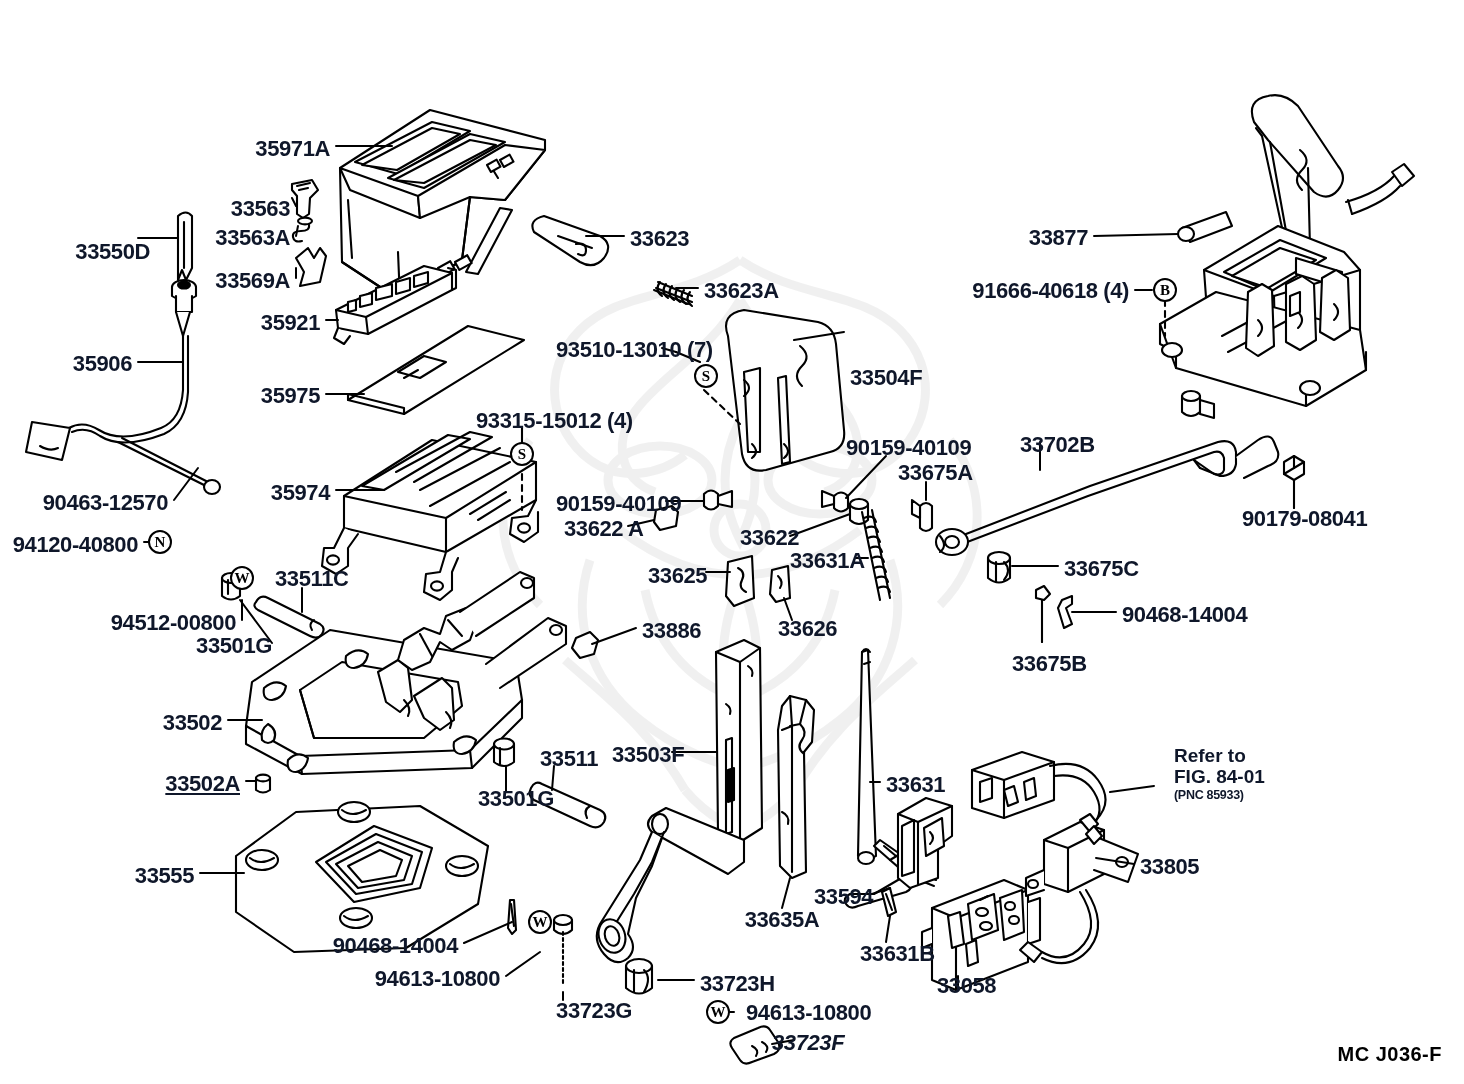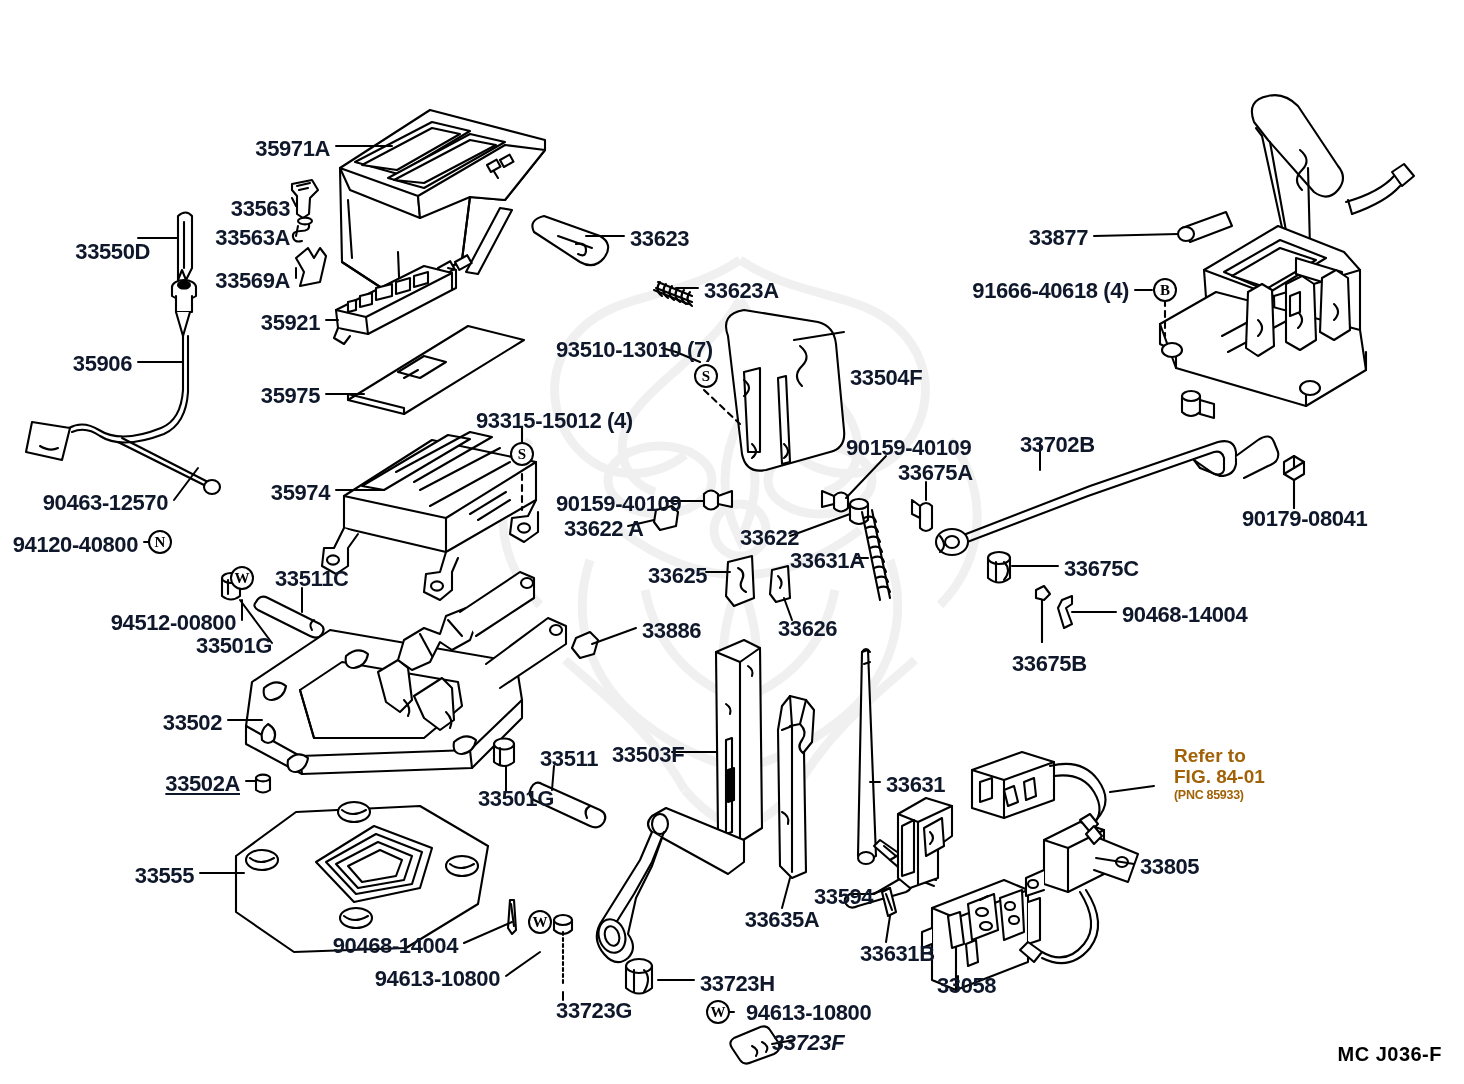--- a/index.html
+++ b/index.html
@@ -44,21 +44,21 @@
     line-height:1;
   }
   .lbl.r{ transform:translateX(-100%); }
   .lbl.c{ transform:translateX(-50%); }
   .note{
     position:absolute;
     z-index:3;
     font-family:"Liberation Sans", sans-serif;
     font-weight:bold;
     font-size:19px;
-    color:#a16207;
+    color:#0f172a;
     line-height:1.12;
     white-space:nowrap;
   }
   .note .sub{ font-size:12.5px; display:block; letter-spacing:-0.3px;}
   #footer{
     position:absolute;
     right:22px; bottom:18px;
     z-index:3;
     font-family:"Liberation Sans", sans-serif;
     font-weight:bold;

